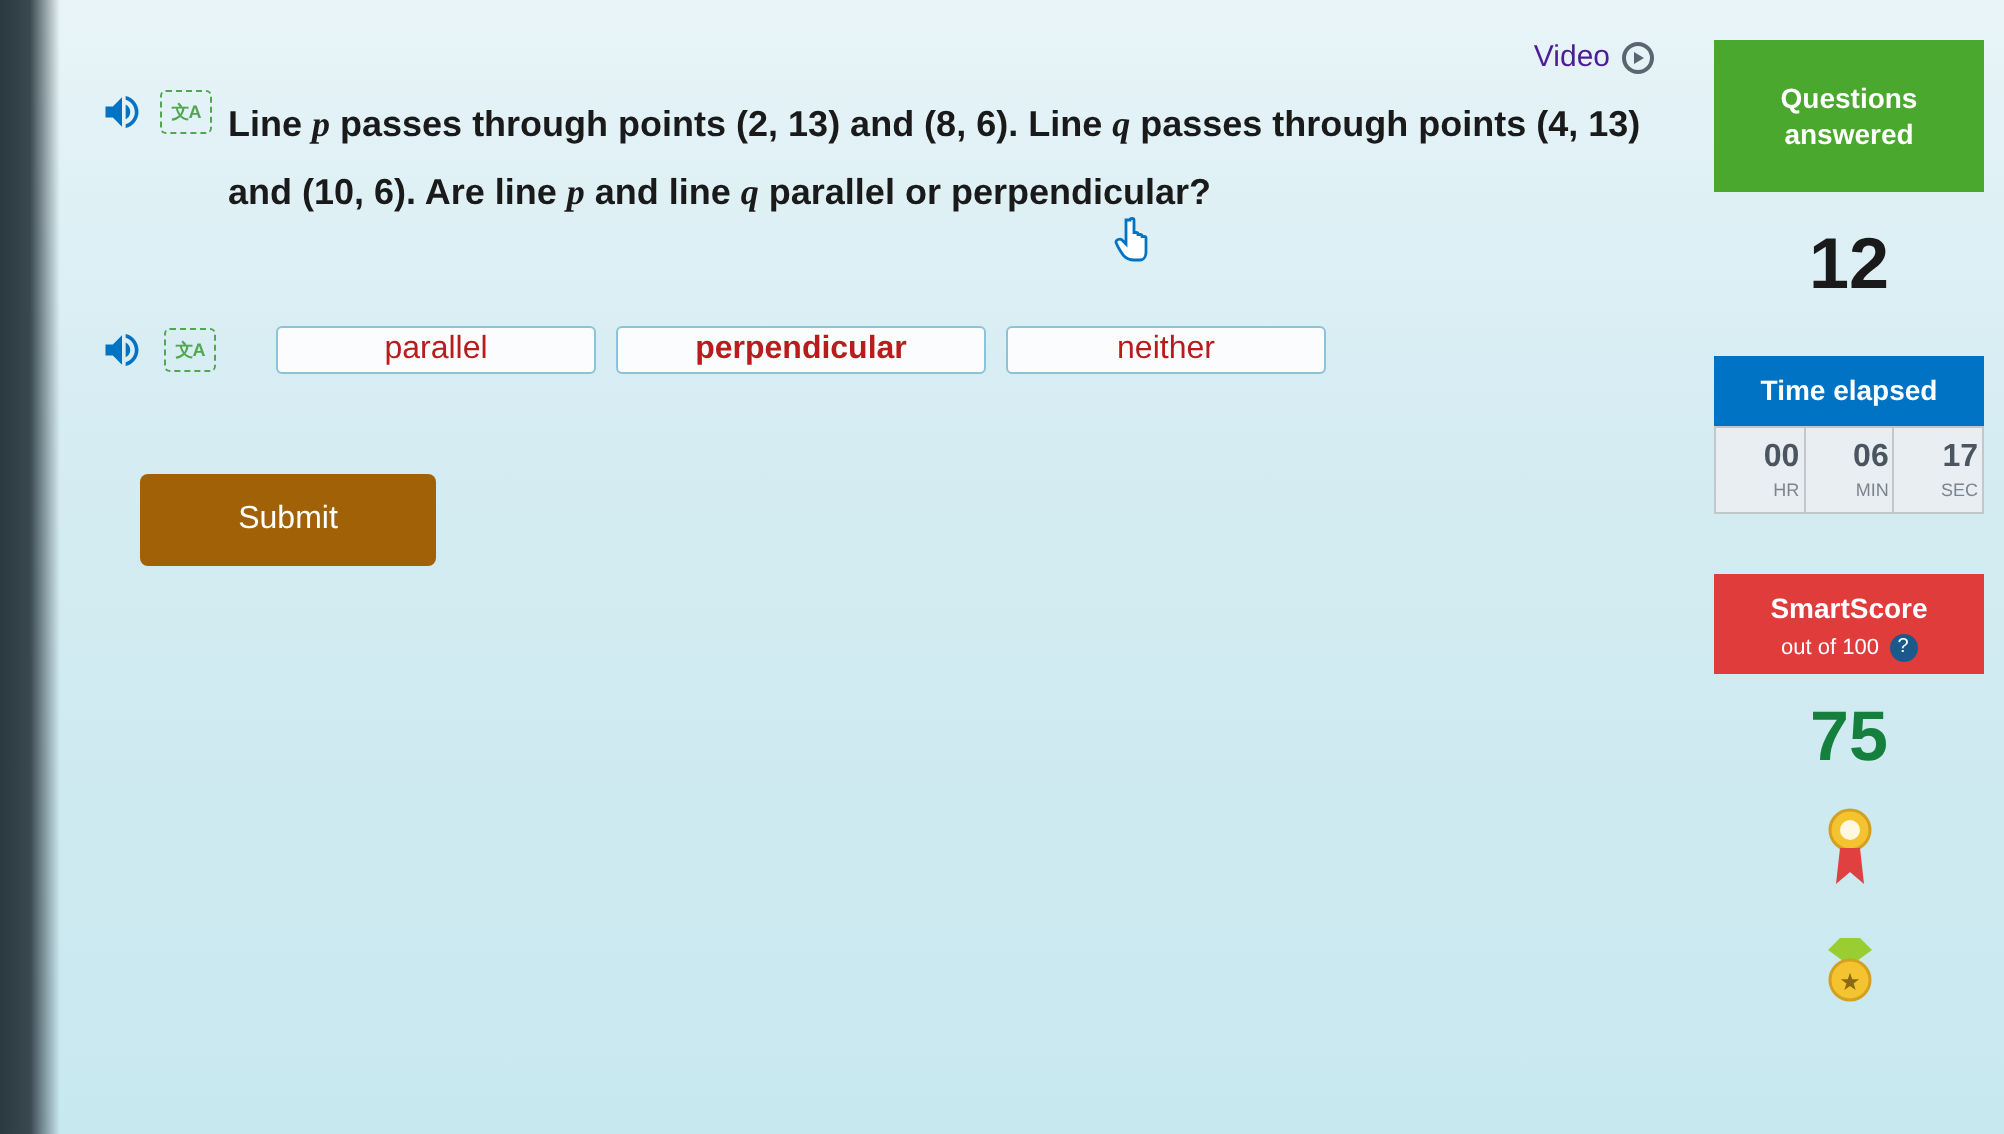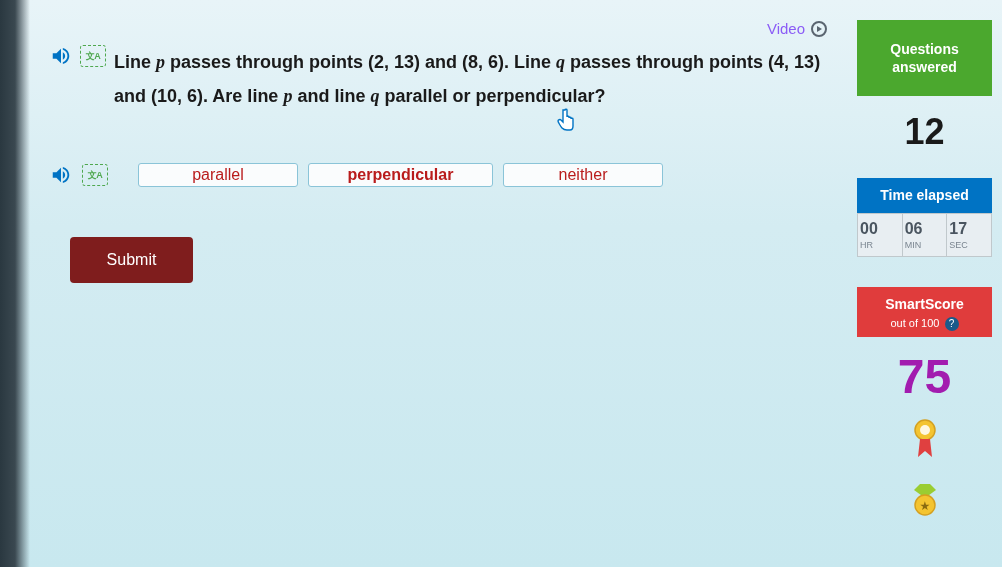--- a/index.html
+++ b/index.html
@@ -35,21 +35,21 @@
     .sidebar {
       width: 135px;
       text-align: center;
     }
     .video-link {
       display: flex;
       align-items: center;
       justify-content: flex-end;
       gap: 6px;
       font-size: 15px;
-      color: #8b5cf6;
+      color: #4c1d95;
       margin-bottom: 8px;
       cursor: pointer;
       padding-right: 10px;
     }
     .video-play-icon {
       width: 16px;
       height: 16px;
       border-radius: 50%;
       border: 2px solid #5a6570;
       display: inline-flex;
@@ -119,26 +119,26 @@
       font-size: 16px;
       color: #b91c1c;
       cursor: pointer;
     }
     .answer-option.wide {
       width: 185px;
       font-weight: bold;
     }
     .submit-btn {
       margin-top: 50px;
-      background: #7f1d1d;
+      background: #a16207;
       color: white;
       border: none;
       border-radius: 4px;
       padding: 14px 0;
-      width: 123px;
+      width: 148px;
       font-size: 16px;
       cursor: pointer;
       margin-left: 20px;
     }
     .sidebar-header {
       background: #4ba82e;
       color: white;
       font-size: 14px;
       font-weight: bold;
       padding: 20px 6px;
@@ -159,21 +159,21 @@
       line-height: 1.3;
     }
     .time-digits {
       display: flex;
       background: #e8eef2;
       border: 1px solid #c0c8cc;
     }
     .time-unit {
       flex: 1;
       padding: 6px 2px;
-      text-align: left;
+      text-align: right;
     }
     .time-unit + .time-unit {
       border-left: 1px solid #c0c8cc;
     }
     .time-num {
       font-size: 16px;
       color: #4a5560;
       font-weight: 600;
     }
     .time-label {
@@ -201,23 +201,23 @@
       border-radius: 50%;
       background: #1a5a8a;
       color: white;
       font-size: 10px;
       line-height: 14px;
       text-align: center;
       vertical-align: middle;
       margin-left: 2px;
     }
     .score-value {
-      font-size: 48px;
-      font-weight: bold;
-      color: #a21caf;
+      font-size: 35px;
+      font-weight: bold;
+      color: #15803d;
       margin: 12px 0 15px 0;
     }
     .ribbon-icon {
       font-size: 32px;
       margin: 8px 0;
     }
     .medal-icon {
       margin-top: 15px;
       font-size: 28px;
     }

